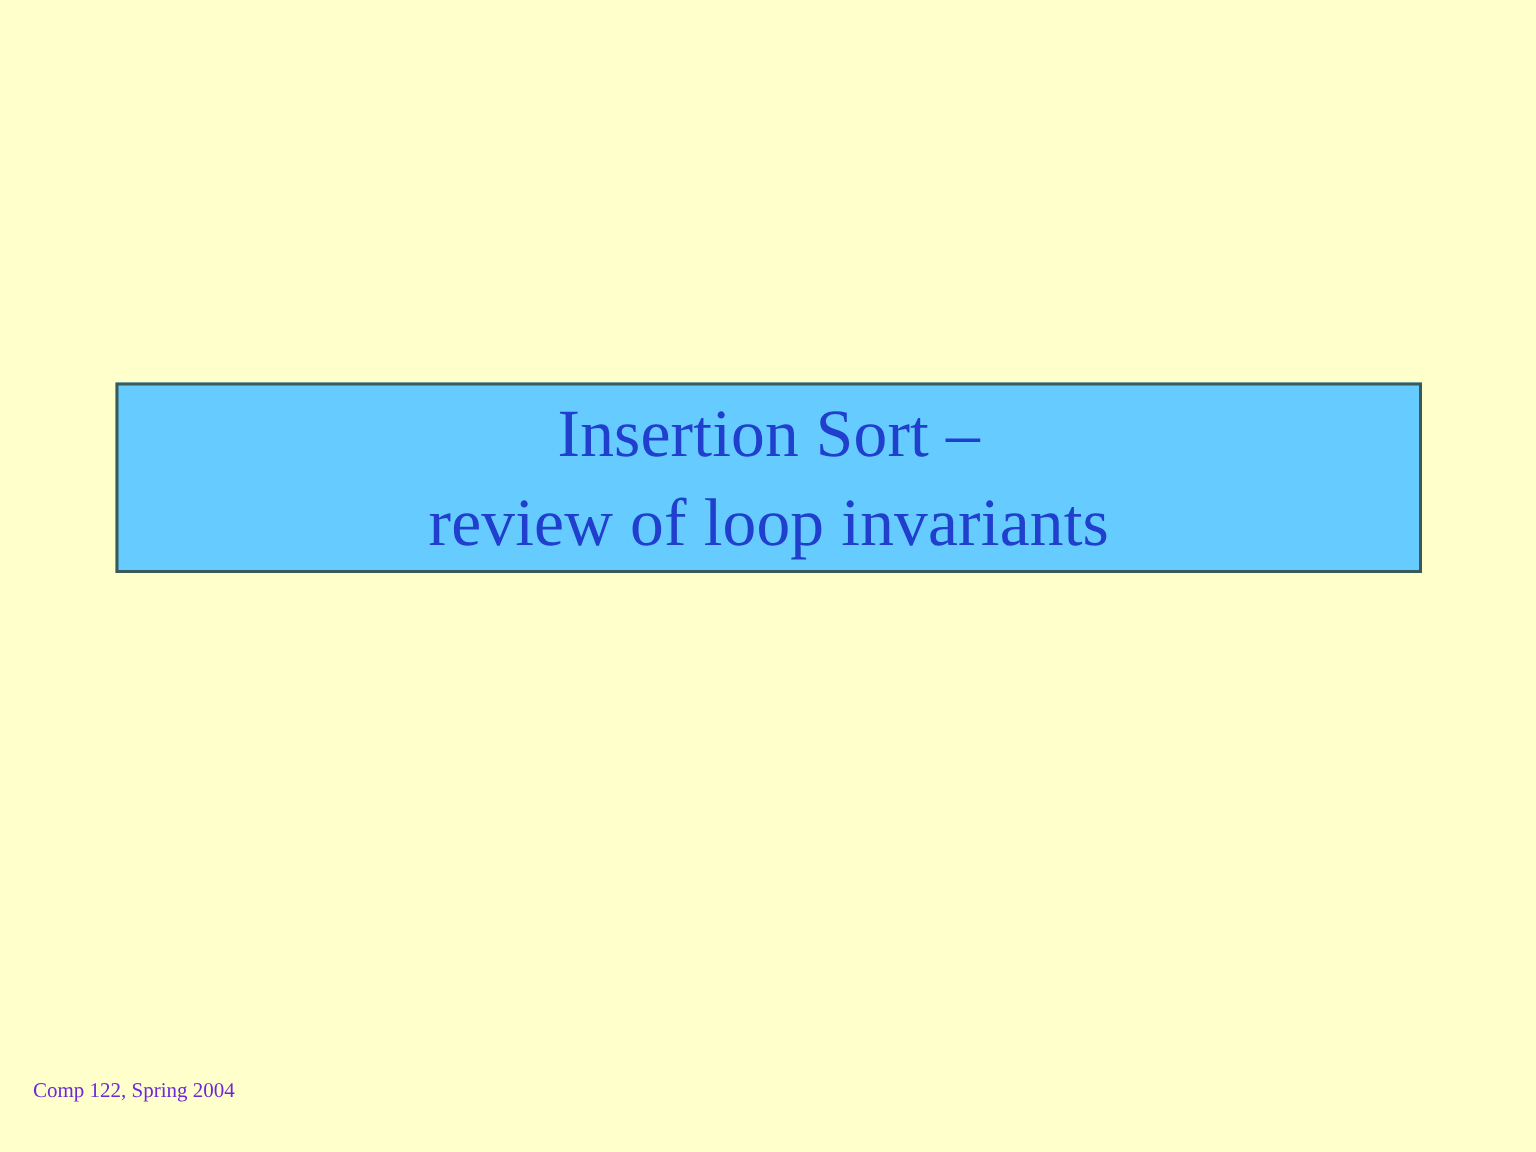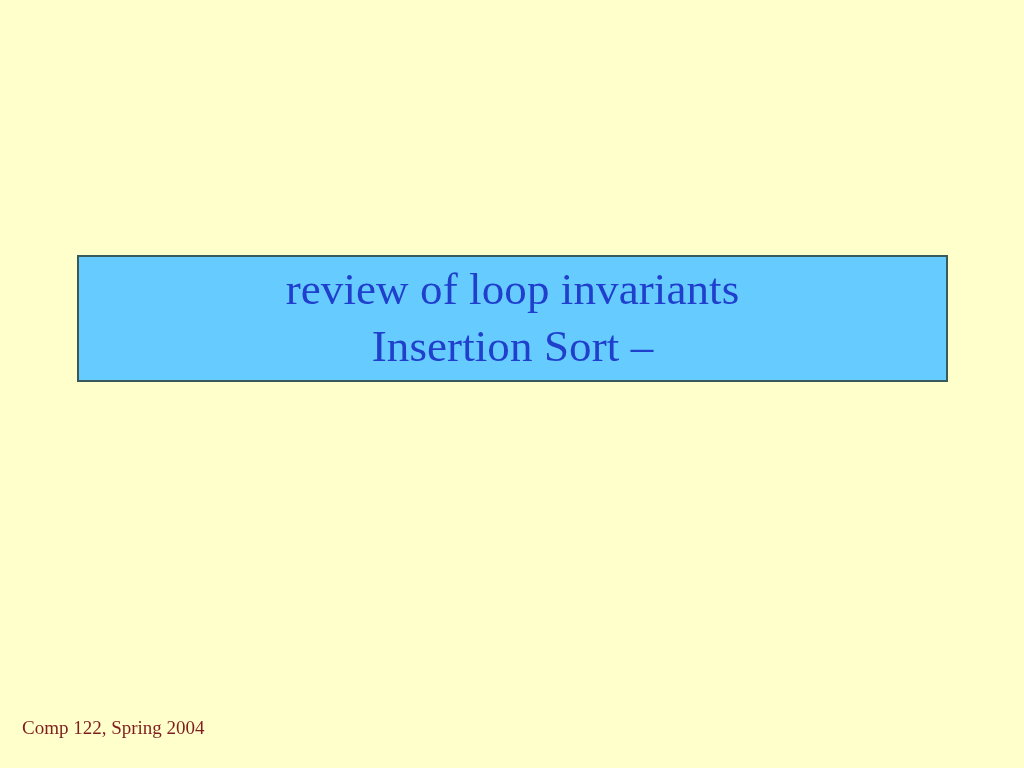--- a/index.html
+++ b/index.html
@@ -51,32 +51,32 @@
 
   .title-line-1 {
     margin-bottom: 2px;
   }
 
   
   #footer {
     position: absolute;
     left: 22px;
     top: 717px;
-    color: #7f1d1d;
+    color: #6d28d9;
     font-family: "Liberation Serif", "DejaVu Serif", serif;
-    font-size: 19px;
+    font-size: 14px;
     line-height: 22px;
     white-space: nowrap;
   }
 </style>
 </head>
 <body>
 
 <div id="slide">
 
   <div id="title-box">
+    <div class="title-line title-line-1">Insertion Sort –</div>
     <div class="title-line title-line-2">review of loop invariants</div>
-    <div class="title-line title-line-1">Insertion Sort –</div>
   </div>
 
   <div id="footer">Comp 122, Spring 2004</div>
 
 </div>
 
 </body></html>

